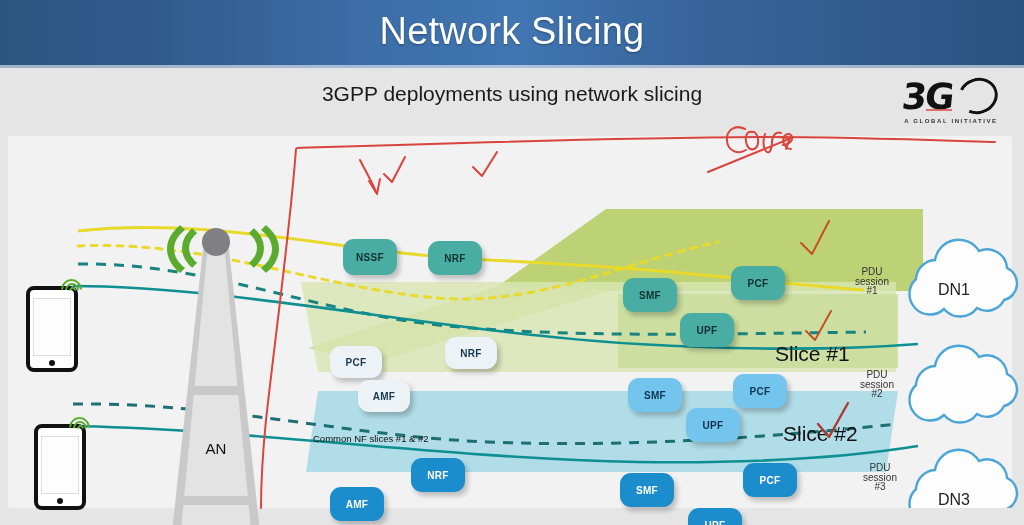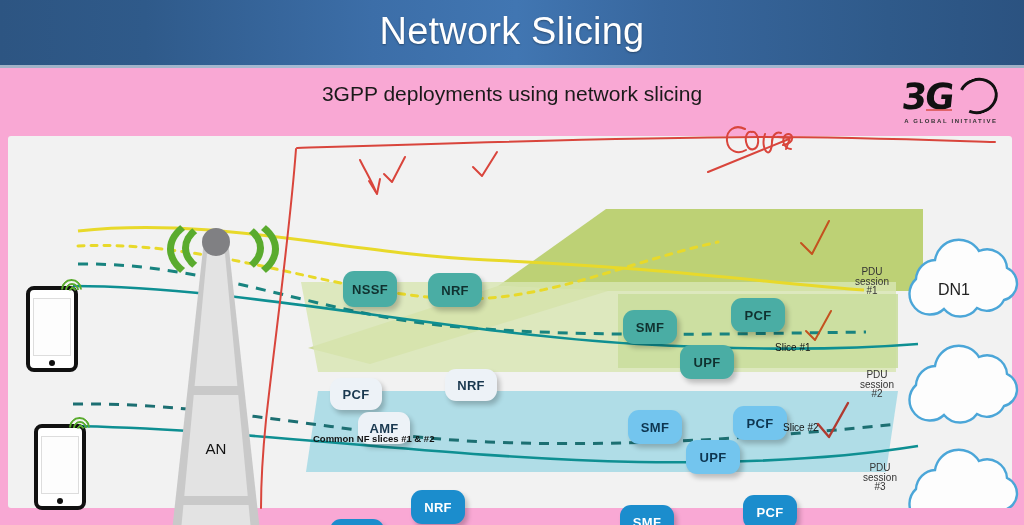--- a/index.html
+++ b/index.html
@@ -24,21 +24,21 @@
     text-shadow:0 1px 2px rgba(0,0,0,.35);
   }
   .titlebar .underline{
     position:absolute;left:0;bottom:0;width:1024px;height:3px;
     background:rgba(255,255,255,.55);
   }
 
   
   .slide{
     position:absolute;left:0;top:68px;width:1024px;height:457px;
-    background:#f9a8d4;
+    background:#e5e5e5;
   }
   .subtitle{
     position:absolute;left:0;top:14px;width:1024px;text-align:center;
     font-size:21px;color:#1a1a1a;font-weight:400;
   }
 
   
   .logo{position:absolute;right:18px;top:8px;width:110px;height:56px;}
   .logo .mark{
     position:absolute;left:6px;top:0;font-size:36px;font-weight:700;
@@ -89,44 +89,43 @@
   .tower .band{position:absolute;background:#c9c9c9;height:9px;}
   .tower .b1{left:26px;top:168px;width:48px;}
   .tower .b2{left:14px;top:278px;width:72px;}
   .tower .dot{position:absolute;left:36px;top:10px;width:28px;height:28px;border-radius:50%;background:#808083;}
   .tower .an{position:absolute;left:0;top:222px;width:100px;text-align:center;font-size:15px;color:#111;}
   .wave{position:absolute;border:7px solid #5aab2e;border-radius:50%;border-bottom-color:transparent;border-top-color:transparent;}
   .wave.l1{left:16px;top:0px;width:68px;height:46px;border-left-color:transparent;}
   .wave.l2{left:1px;top:-6px;width:98px;height:60px;border-left-color:transparent;}
   .wave.r1{left:16px;top:0px;width:68px;height:46px;border-right-color:transparent;}
   .wave.r2{left:1px;top:-6px;width:98px;height:60px;border-right-color:transparent;}
-  .slicelabel{position:absolute;font-size:10px;color:#111;font-weight:400;}
+  .slicelabel{position:absolute;font-size:21px;color:#111;font-weight:400;}
 
   
   .node{
     position:absolute;border-radius:11px;
     display:flex;align-items:center;justify-content:center;
-    font-size:13px;font-weight:700;letter-spacing:.3px;
+    font-size:10px;font-weight:700;letter-spacing:.3px;
     box-shadow:3px 4px 5px rgba(0,0,0,.22);
-    margin-top:32px;
   }
   .node.teal{background:#4aada4;color:#10312f;}
   .node.white{background:#edf2f7;color:#19384f;}
   .node.lblue{background:#73c5ee;color:#0d3550;}
   .node.dblue{background:#1b8dcd;color:#ffffff;}
 
   
   .cloud{position:absolute;}
   .cloud .lbl{position:absolute;left:0;top:0;width:100%;height:100%;display:flex;align-items:center;justify-content:center;font-size:16px;color:#222;}
 
   
   .pdu{position:absolute;width:48px;text-align:center;font-size:10px;line-height:9.5px;color:#333;}
 
   
-  .commonnf{position:absolute;font-size:9.5px;color:#111;font-weight:700;}
+  .commonnf{position:absolute;font-size:9.5px;color:#111;font-weight:400;}
 
   svg.ov{position:absolute;left:0;top:0;width:1024px;height:457px;pointer-events:none;}
   svg.ov2{position:absolute;left:0;top:0;width:1024px;height:525px;pointer-events:none;}
 </style>
 </head>
 <body>
 
 <div id="root">
 
   <div class="titlebar">
@@ -281,20 +280,23 @@
       <svg class="ov" style="height:372px" viewBox="0 0 1004 372">
         <g stroke="#4ba6d8" stroke-width="2.4" fill="#fdfdfd">
           <path d="M898,143 a20,20 0 0 1 19,-19 a24,24 0 0 1 44,-9 a20,20 0 0 1 28,17 a17,17 0 0 1 -3,32 a19,19 0 0 1 -27,8 a21,21 0 0 1 -33,1 a19,19 0 0 1 -28,-30 Z"></path>
           <path d="M898,249 a20,20 0 0 1 19,-19 a24,24 0 0 1 44,-9 a20,20 0 0 1 28,17 a17,17 0 0 1 -3,32 a19,19 0 0 1 -27,8 a21,21 0 0 1 -33,1 a19,19 0 0 1 -28,-30 Z"></path>
           <path d="M898,353 a20,20 0 0 1 19,-19 a24,24 0 0 1 44,-9 a20,20 0 0 1 28,17 a17,17 0 0 1 -3,32 a19,19 0 0 1 -27,8 a21,21 0 0 1 -33,1 a19,19 0 0 1 -28,-30 Z"></path>
         </g>
       </svg>
       <div class="cloud" style="left:898px;top:128px;width:96px;height:52px">
         <div class="lbl">DN1</div>
       </div>
+      <div class="cloud" style="left:898px;top:338px;width:96px;height:52px">
+        <div class="lbl">DN3</div>
+      </div>
 
     </div>
   </div>
 
   <svg class="ov2" viewBox="0 0 1024 525">
     <g fill="none" stroke="#d9453c" stroke-width="2" stroke-linecap="round" stroke-linejoin="round">
 
       <path d="M297,148 C420,144 600,138 760,137 C850,137 930,140 995,142"></path>
 
       <path d="M296,149 C290,230 276,330 266,420 C262,460 261,490 261,508"></path>

